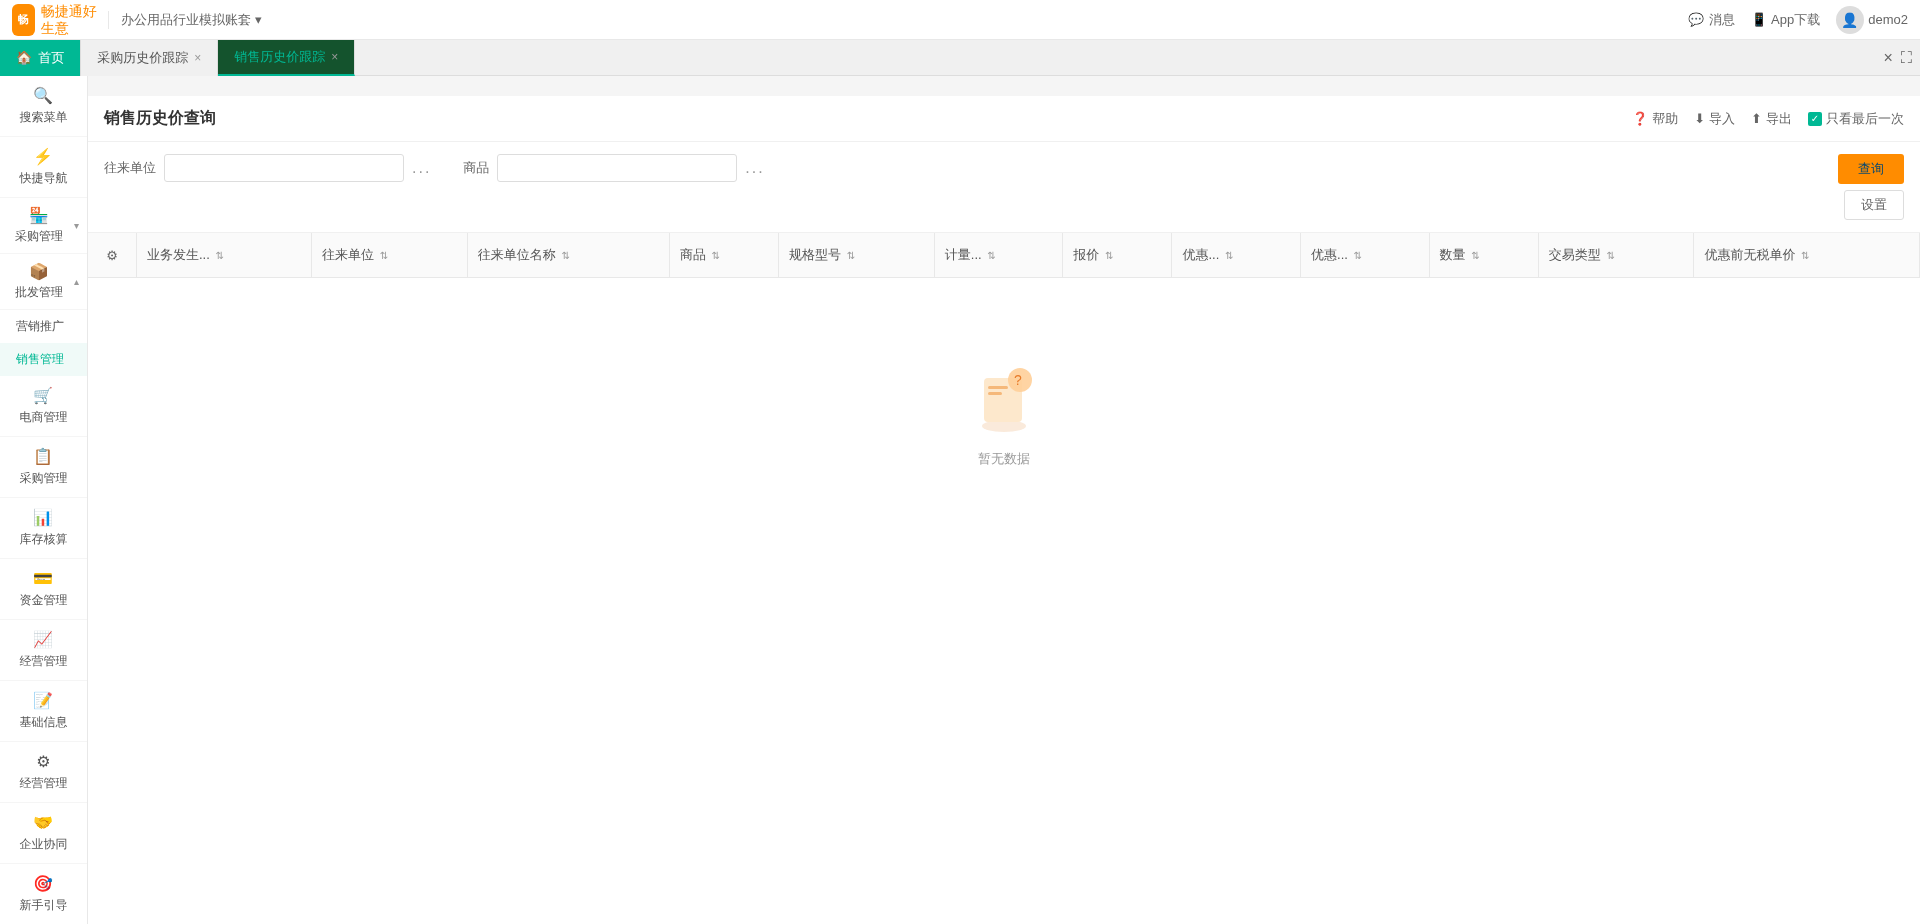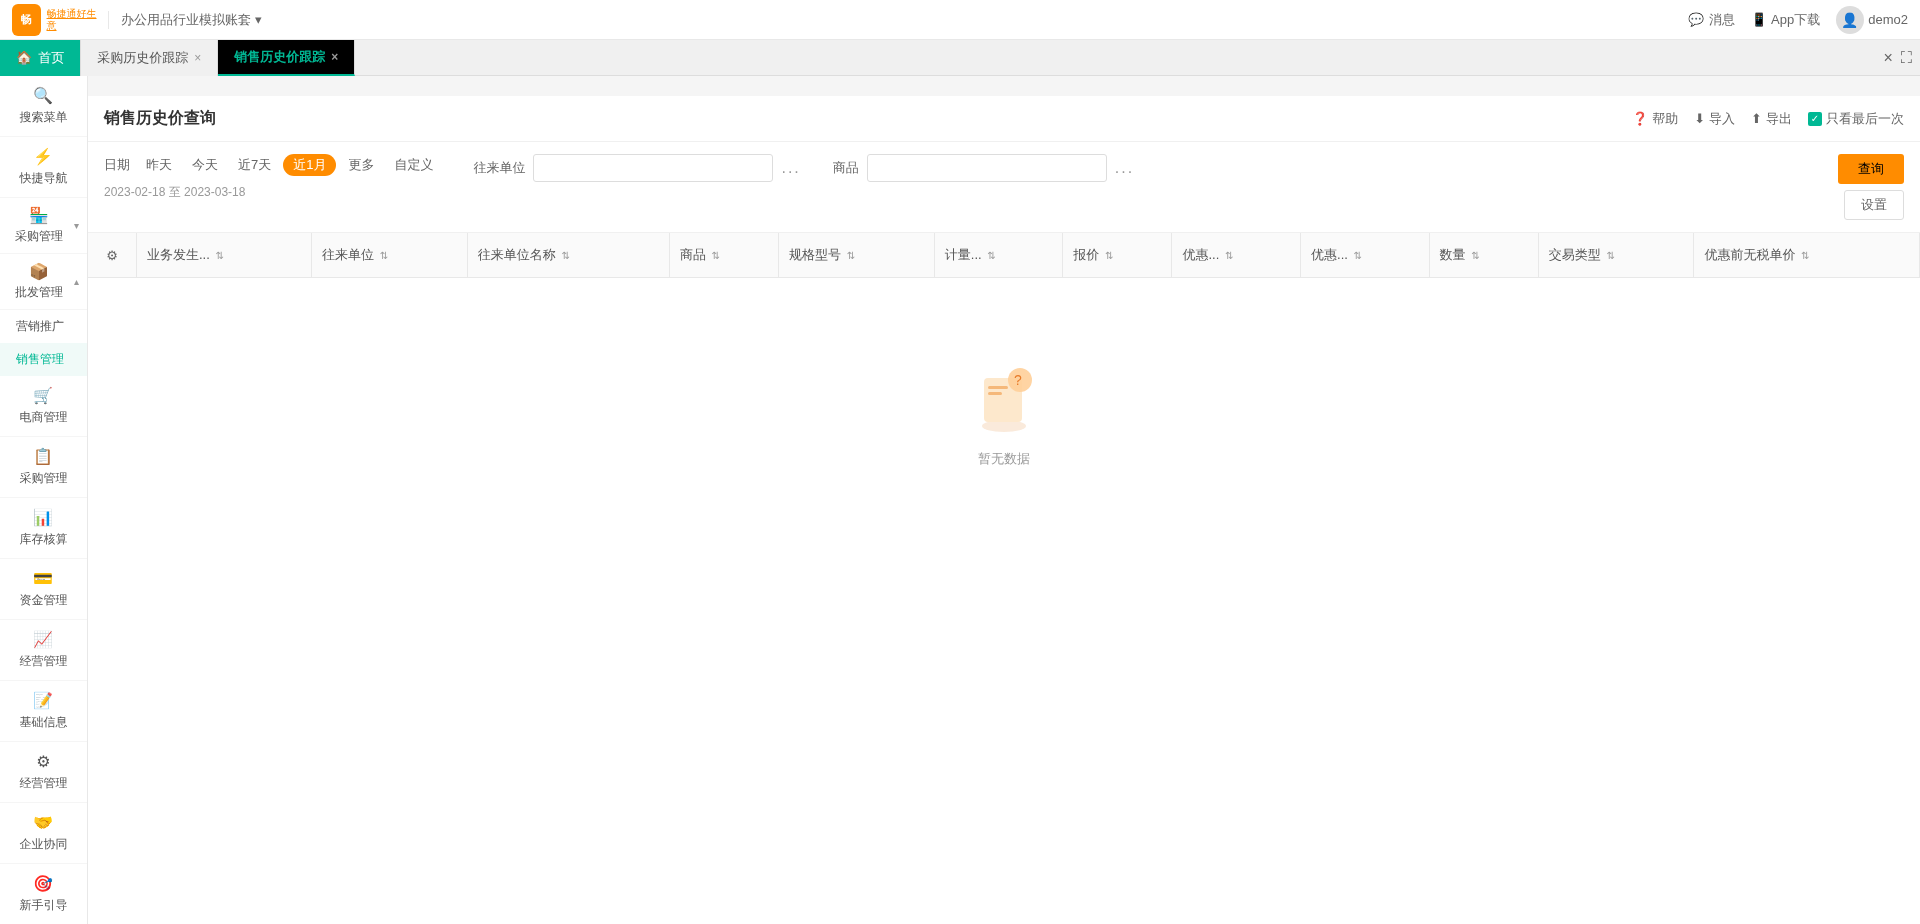--- a/index.html
+++ b/index.html
@@ -7,36 +7,36 @@
 
     
     .top-header {
       display: flex; align-items: center; justify-content: space-between;
       height: 40px; background: #fff; border-bottom: 1px solid #e8e8e8;
       padding: 0 12px;
     }
     .top-header-left { display: flex; align-items: center; gap: 8px; }
     .logo-area { display: flex; align-items: center; gap: 6px; width: 88px; }
     .logo-icon { width: 32px; height: 32px; background: #ff8c00; border-radius: 6px; display: flex; align-items: center; justify-content: center; color: #fff; font-size: 14px; font-weight: bold; }
-    .logo-text { font-size: 10px; color: #ff8c00; line-height: 1.2; text-decoration: underline; }
+    .logo-text { font-size: 14px; color: #ff8c00; line-height: 1.2; }
     .app-selector { display: flex; align-items: center; gap: 4px; color: #666; font-size: 13px; cursor: pointer; border-left: 1px solid #e8e8e8; padding-left: 12px; }
     .top-header-right { display: flex; align-items: center; gap: 16px; }
     .header-action { display: flex; align-items: center; gap: 4px; color: #666; cursor: pointer; font-size: 13px; }
 
     
     .tab-bar {
       display: flex; align-items: center; background: #f0f0f0; height: 36px;
       border-bottom: 1px solid #ddd; padding: 0 0;
     }
     .tab-item {
       display: flex; align-items: center; gap: 6px; padding: 0 16px;
       height: 36px; cursor: pointer; font-size: 13px; color: #555;
       border-right: 1px solid #ddd; background: #f0f0f0;
     }
-    .tab-item.active { background: #000000; color: #00b894; border-bottom: 2px solid #00b894; font-weight: bold; }
+    .tab-item.active { background: #14532d; color: #00b894; border-bottom: 2px solid #00b894; }
     .tab-item.home { background: #00b894; color: #fff; }
     .tab-close { color: #999; font-size: 12px; cursor: pointer; }
     .tab-bar-actions { margin-left: auto; display: flex; align-items: center; padding-right: 8px; gap: 8px; }
     .tab-bar-btn { cursor: pointer; color: #666; font-size: 16px; }
 
     
     .main-layout { display: flex; height: calc(924px - 76px); }
 
     
     .sidebar { width: 88px; background: #fff; border-right: 1px solid #e8e8e8; display: flex; flex-direction: column; overflow-y: auto; }
@@ -67,21 +67,21 @@
     
     .filter-bar { padding: 12px 16px; border-bottom: 1px solid #f0f0f0; display: flex; align-items: flex-start; gap: 24px; flex-wrap: wrap; }
     .filter-group { display: flex; align-items: center; gap: 8px; }
     .filter-label { color: #666; font-size: 13px; white-space: nowrap; }
     .date-range-btns { display: flex; align-items: center; gap: 4px; }
     .date-btn { padding: 2px 8px; border-radius: 3px; cursor: pointer; font-size: 13px; color: #666; border: none; background: transparent; }
     .date-btn.active { background: #ff8c00; color: #fff; border-radius: 12px; padding: 2px 10px; }
     .date-range-text { font-size: 12px; color: #999; margin-top: 4px; }
     .filter-input { height: 28px; border: 1px solid #ddd; border-radius: 3px; padding: 0 8px; font-size: 13px; width: 200px; outline: none; color: #333; }
     .filter-input-dots { color: #999; cursor: pointer; font-size: 16px; letter-spacing: 2px; }
-    .btn-query { background: #ff8c00; color: #000000; border: none; border-radius: 3px; padding: 6px 20px; cursor: pointer; font-size: 13px; text-align: center; }
+    .btn-query { background: #ff8c00; color: #0c4a6e; border: none; border-radius: 3px; padding: 6px 20px; cursor: pointer; font-size: 13px; text-align: center; }
     .btn-setting { background: #fff; color: #666; border: 1px solid #ddd; border-radius: 3px; padding: 5px 16px; cursor: pointer; font-size: 13px; }
 
     
     .table-wrapper { overflow: auto; }
     .data-table { width: 100%; border-collapse: collapse; }
     .data-table th {
       background: #fafafa; border-bottom: 1px solid #e8e8e8; border-right: 1px solid #e8e8e8;
       padding: 8px 10px; font-size: 13px; color: #555; font-weight: normal;
       text-align: left; white-space: nowrap;
     }
@@ -248,34 +248,20 @@
           <div class="only-last-checkbox">
             <div class="checkbox-checked">✓</div>
             <span>只看最后一次</span>
           </div>
         </div>
       </div>
 
       <div class="filter-bar">
         <div class="filter-row">
 
-          <div class="filter-col">
-            <div class="filter-group">
-              <span class="filter-label">日期</span>
-              <div class="date-range-btns">
-                <button class="date-btn">昨天</button>
-                <button class="date-btn">今天</button>
-                <button class="date-btn">近7天</button>
-                <button class="date-btn active">近1月</button>
-                <button class="date-btn">更多</button>
-                <button class="date-btn">自定义</button>
-              </div>
-            </div>
-            <div class="date-range-text">2023-02-18 至 2023-03-18</div>
-          </div>
 
           <div class="filter-col">
             <div class="filter-group">
               <span class="filter-label">往来单位</span>
               <input type="text" class="filter-input" style="width: 240px;">
               <span class="filter-input-dots">...</span>
             </div>
           </div>
 
           <div class="filter-col">

